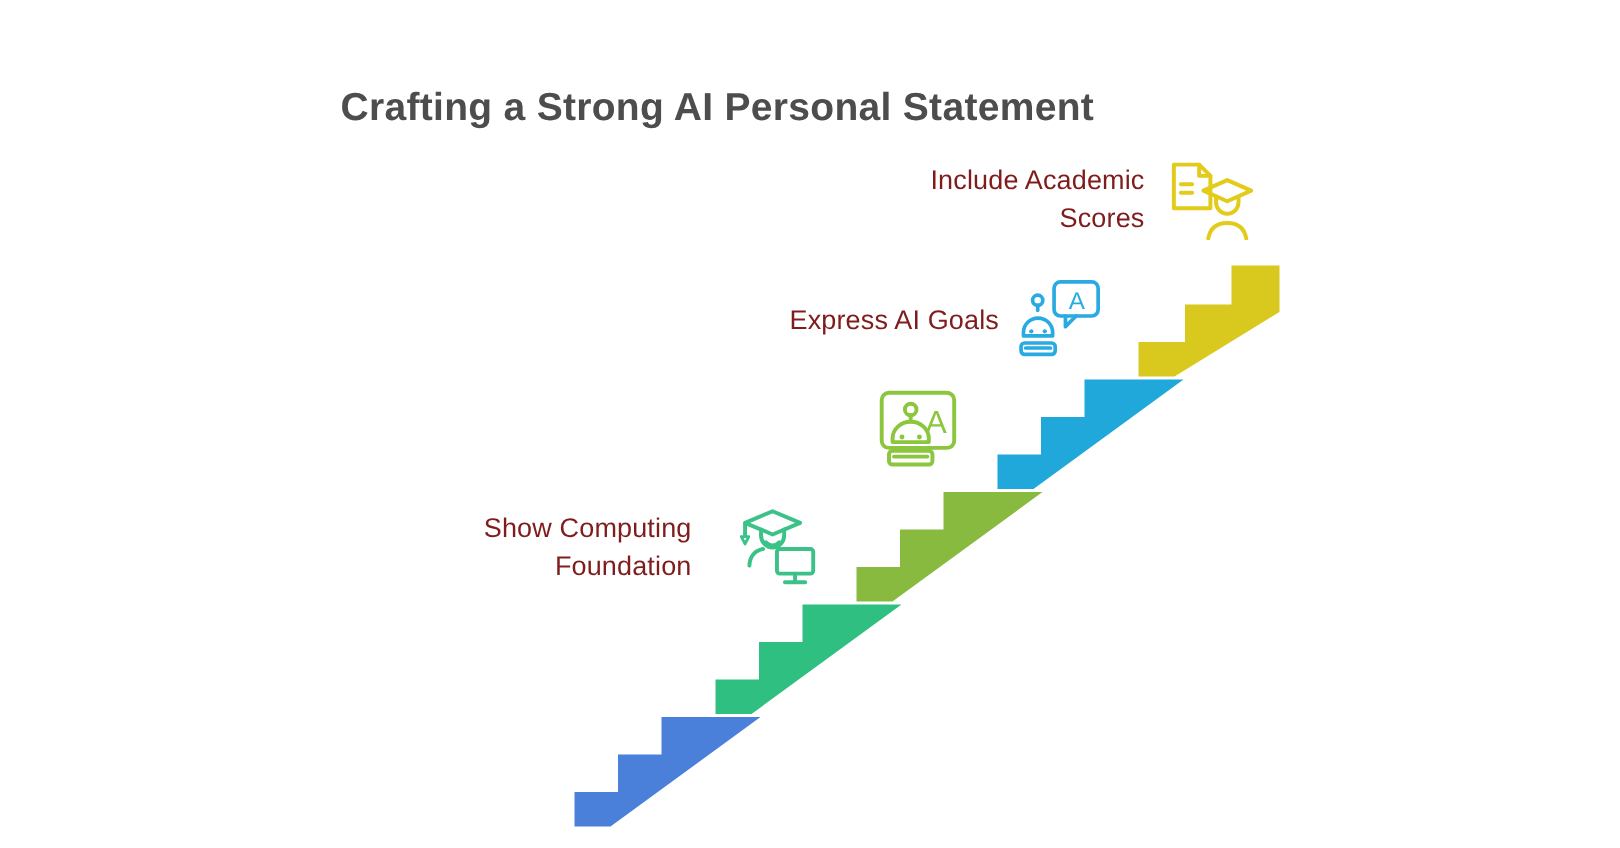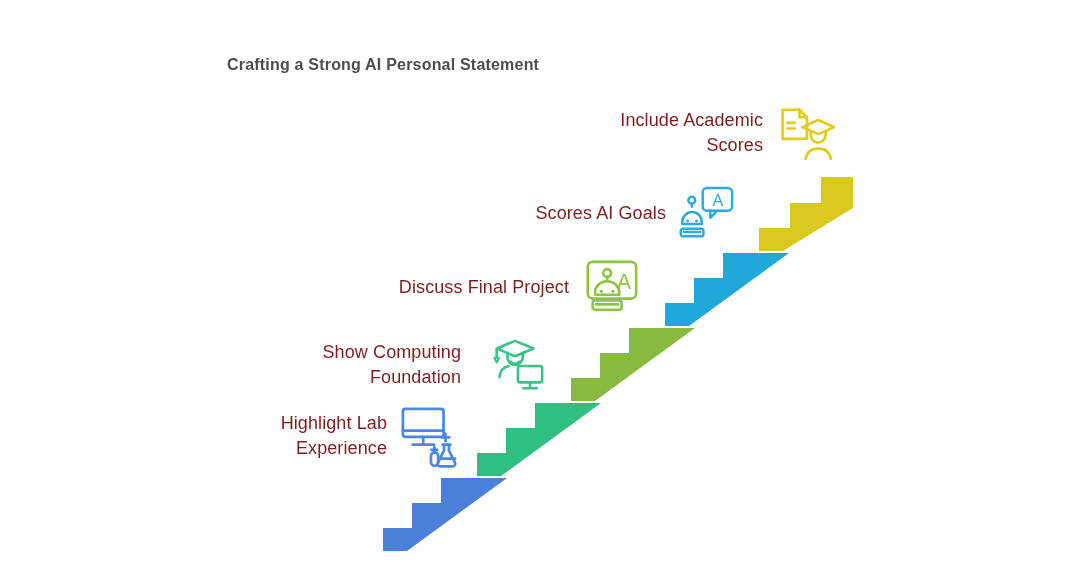--- a/index.html
+++ b/index.html
@@ -2,21 +2,21 @@
 <html><head>
 <meta charset="utf-8">
 <style>
   html,body{margin:0;padding:0;background:#ffffff;}
   .canvas{
     position:relative;width:1080px;height:565px;background:#ffffff;overflow:hidden;
     font-family:"Liberation Sans", sans-serif;
   }
   .title{
     position:absolute;left:227px;top:56px;margin:0;
-    font-size:16px;font-weight:700;color:#4d4d4d;letter-spacing:.2px;
+    font-size:26px;font-weight:700;color:#4d4d4d;letter-spacing:.2px;
   }
   .stairs{position:absolute;left:0;top:0;width:1080px;height:565px;}
   .row{position:absolute;display:flex;align-items:center;gap:13px;}
   .label{
     text-align:right;font-size:18px;line-height:25px;color:#7f1d1d;letter-spacing:.1px;
   }
   .icon{flex:0 0 auto;display:block;}
   .icon g{fill:none;stroke:currentColor;stroke-linecap:round;stroke-linejoin:round;}
   .icon text{stroke:none;fill:currentColor;font-family:"Liberation Sans", sans-serif;}
   .icon .dot{fill:currentColor;stroke:none;}
@@ -35,71 +35,55 @@
   <h1 class="title">Crafting a Strong AI Personal Statement</h1>
 
   <svg class="stairs" viewBox="0 0 1080 565" aria-hidden="true">
     <path d="M383 528 L383 551 L407 551 L507 478 L441 478 L441 503 L412 503 L412 528 Z" fill="#4a80d9"></path>
     <path d="M477 453 L477 476 L501 476 L601 403 L535 403 L535 428 L506 428 L506 453 Z" fill="#2fbf80"></path>
     <path d="M571 378 L571 401 L595 401 L695 328 L629 328 L629 353 L600 353 L600 378 Z" fill="#89ba40"></path>
     <path d="M665 303 L665 326 L689 326 L789 253 L723 253 L723 278 L694 278 L694 303 Z" fill="#1fa8d9"></path>
     <path d="M759 228 L759 251 L783 251 L853 208 L853 177 L821 177 L821 203 L790 203 L790 228 Z" fill="#d9c81d"></path>
   </svg>
 
-  <div class="row r1">
-    <div class="label">Highlight Lab Experience</div>
-    <svg class="icon" width="60" viewBox="0 0 62 66" color="#4a87e8">
-      <g stroke-width="2.8">
-        <rect x="3" y="5" width="42" height="29" rx="2.5"></rect>
-        <path d="M3 27.5 H45"></path>
-        <path d="M24 34 V42 M13 42 H35"></path>
-        <path d="M47 30.5 v8 M43 34.5 h8"></path>
-        <path d="M35.5 44.5 v6 M32.5 47.5 h6"></path>
-        <rect x="32" y="50" width="7.5" height="14" rx="3.75"></rect>
-        <path d="M44 42 h8 M45.5 42 v6 l-6.3 12.6 a2.6 2.6 0 0 0 2.3 3.8 h13 a2.6 2.6 0 0 0 2.3 -3.8 L50.5 48 V42"></path>
-        <path d="M42.5 56.5 h14.5"></path>
-      </g>
-    </svg>
-  </div>
 
   <div class="row r2">
     <div class="label">Show Computing Foundation</div>
     <svg class="icon" width="58" viewBox="0 0 60 60" color="#3cc289">
       <g stroke-width="2.7">
         <path d="M9 13 L28 5 L47 13 L28 21 Z"></path>
         <path d="M9 14 V22"></path>
         <path d="M6.4 22.5 L11.6 22.5 L9 27.5 Z" stroke-width="2"></path>
         <path d="M20 17.5 v4 a8 8.5 0 0 0 16 0 v-4"></path>
         <path d="M23.5 26.5 q4.5 4.5 9 0"></path>
         <path d="M12 42.5 q0.5 -9.5 9.5 -11.5"></path>
         <rect x="31" y="31" width="25" height="17" rx="2"></rect>
         <path d="M43.5 48 V54 M36.5 54 H50.5"></path>
       </g>
     </svg>
   </div>
 
   <div class="row r3">
-    <div class="label">Discuss Final Project</div>
     <svg class="icon" width="58" viewBox="0 0 60 62" color="#8cc63f">
       <g stroke-width="2.7">
         <rect x="6" y="4" width="50" height="38" rx="5"></rect>
         <circle cx="26" cy="15.5" r="4"></circle>
         <path d="M26 19.5 V23"></path>
         <path d="M13.5 38 v-2.5 a12.5 11.5 0 0 1 25 0 V38 Z"></path>
         <circle class="dot" cx="20" cy="34.5" r="1.7"></circle>
         <circle class="dot" cx="32" cy="34.5" r="1.7"></circle>
         <rect x="11" y="44" width="30" height="9.5" rx="2.5"></rect>
         <path d="M14.5 48 h23"></path>
       </g>
       <text x="43.5" y="32" font-size="22" text-anchor="middle">A</text>
     </svg>
   </div>
 
   <div class="row r4">
-    <div class="label">Scores AI Goals</div>
+    <div class="label">Express AI Goals</div>
     <svg class="icon" width="55" viewBox="0 0 58 58" color="#29abe2">
       <g stroke-width="2.6">
         <rect x="25" y="2" width="31" height="24" rx="4.5"></rect>
         <path d="M33 26 V33.5 L40.5 26"></path>
         <circle cx="13.5" cy="15" r="3.6"></circle>
         <path d="M13.5 18.6 V22"></path>
         <path d="M3.5 40 v-2.5 a10.25 10 0 0 1 20.5 0 V40 Z"></path>
         <circle class="dot" cx="9" cy="36.8" r="1.5"></circle>
         <circle class="dot" cx="18.5" cy="36.8" r="1.5"></circle>
         <rect x="1.8" y="45" width="24" height="8" rx="2.5"></rect>

